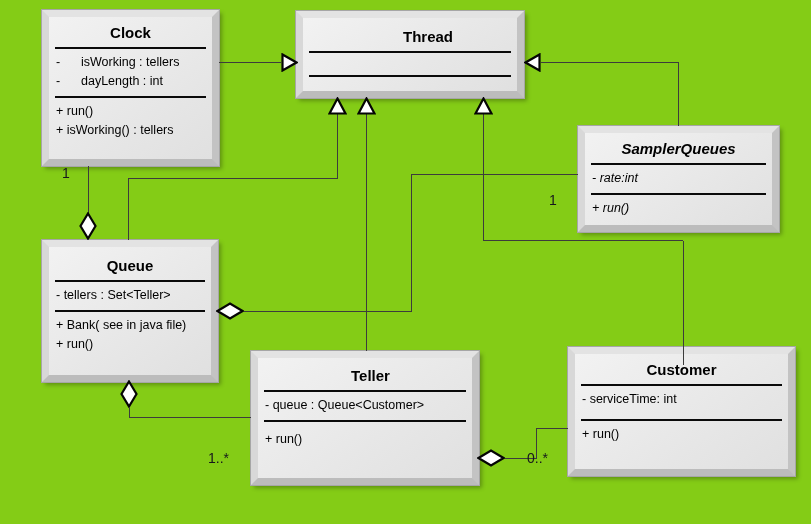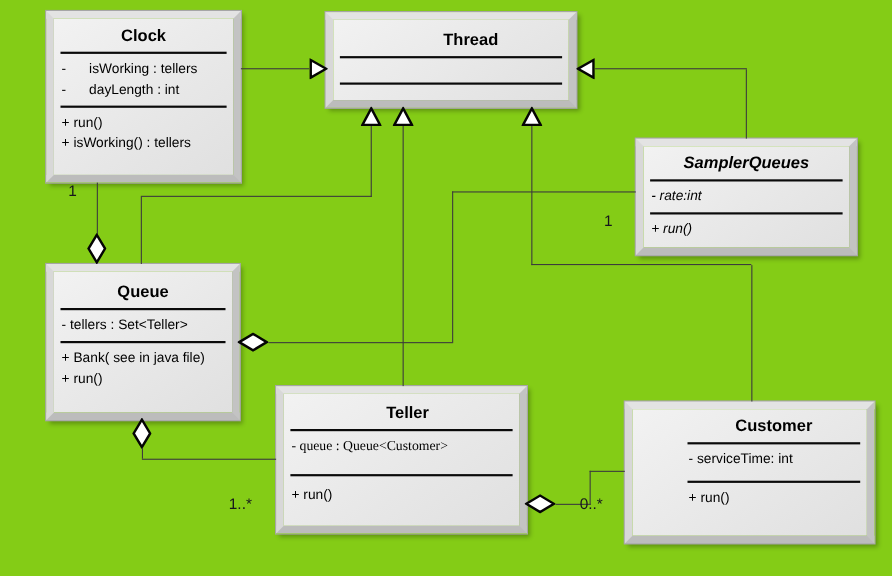--- a/index.html
+++ b/index.html
@@ -25,23 +25,23 @@
 
   #box-clock    { left:42px;  top:10px;  width:177px; height:156px; }
   #box-thread   { left:296px; top:11px;  width:228px; height:87px;  }
   #box-thread .title { padding-top:10px;padding-left:36px; }
   #box-thread .comp-empty { height:22px; }
   #box-sampler  { left:578px; top:126px; width:201px; height:106px;font-style:italic; }
   #box-bank     { left:42px;  top:240px; width:176px; height:142px; }
   #box-bank .title { padding-top:10px; }
   #box-teller   { left:251px; top:351px; width:228px; height:134px; }
   #box-teller .title { padding-top:9px;padding-left:11px; }
-  #box-teller .comp-attrs { padding-bottom:16px;font-family:Liberation Serif, serif; }
+  #box-teller .comp-attrs { padding-bottom:5px; }
   #box-teller .comp-methods { padding-top:8px; }
-  #box-customer { left:568px; top:365px; width:227px; height:129px;padding-left:44px; }
+  #box-customer { left:568px; top:347px; width:227px; height:129px; }
   #box-customer .comp-attrs { padding-bottom:10px; }
 
   
   .hl, .vl { position:absolute; background:#3c3c3c; }
   .hl { height:1px; }
   .vl { width:1px; }
   .shape { position:absolute; }
 
   
   .mult { position:absolute; font-size:14px; color:#16161d; line-height:15px; }

